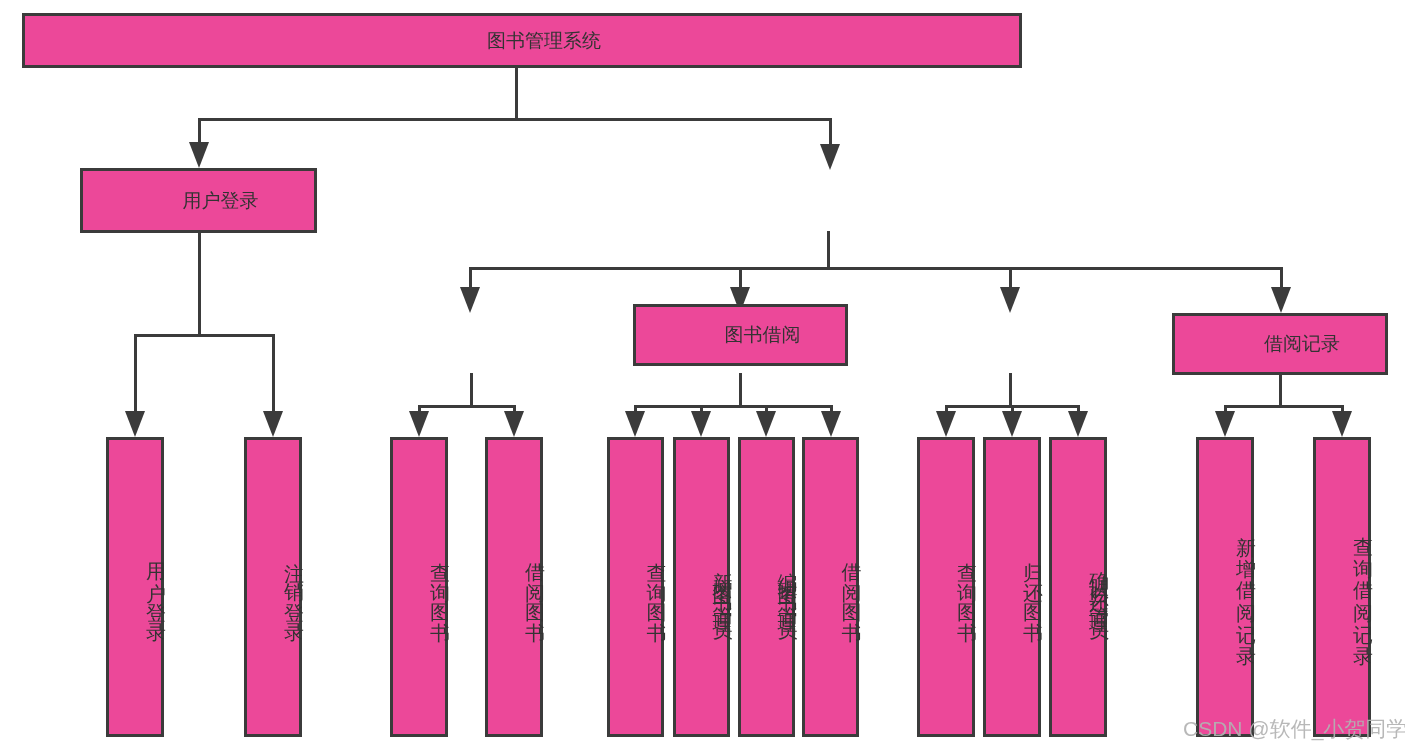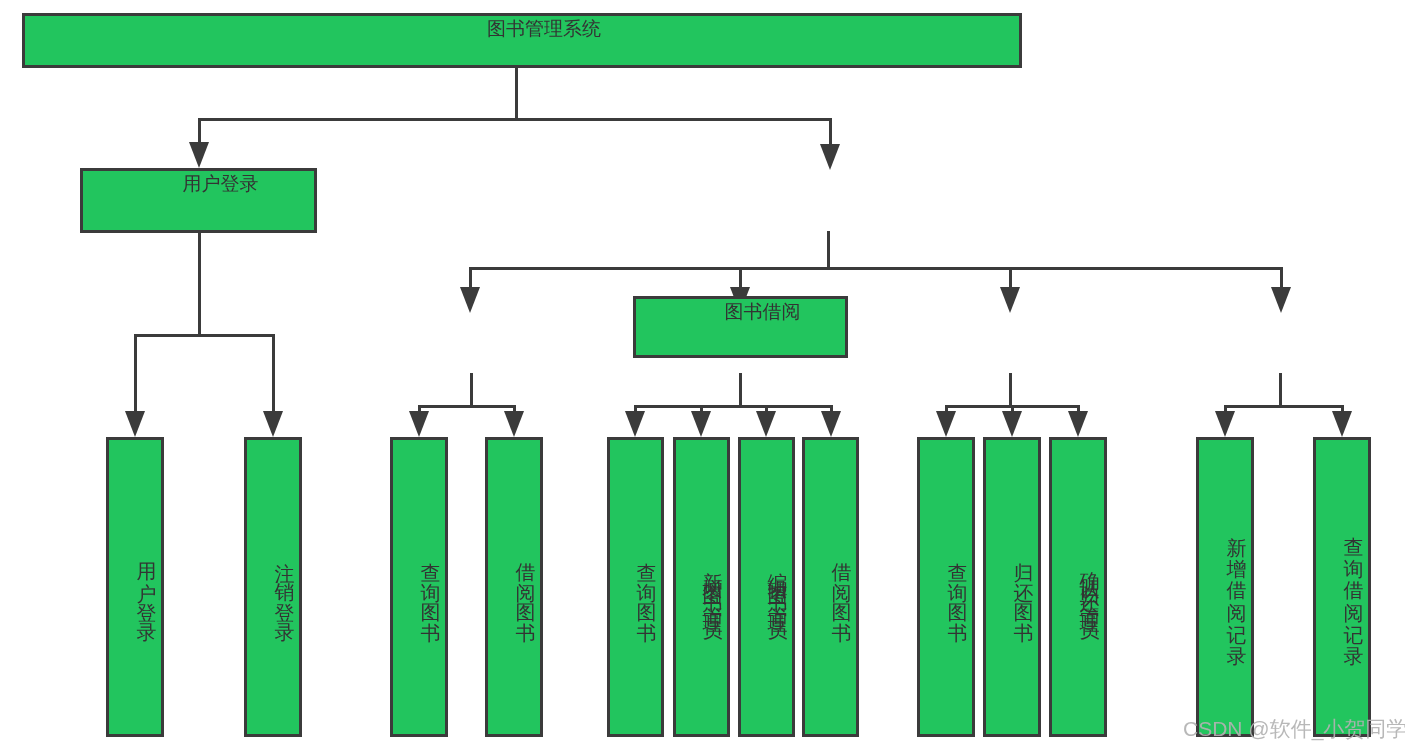--- a/index.html
+++ b/index.html
@@ -2,22 +2,22 @@
 <html><head>
 <meta charset="utf-8">
 <title>图书管理系统</title>
 <style>
   html,body { margin:0; padding:0; background:#ffffff; }
   #canvas {
     position:relative; width:1405px; height:747px; background:#ffffff;
     font-family:"Liberation Sans","DejaVu Sans",sans-serif; overflow:hidden;
   }
   .node {
-    position:absolute; background:#22c55e; border:3px solid #3b3b3b;
-    box-sizing:border-box; display:flex; justify-content:center;
+    position:absolute; background:#ec4899; border:3px solid #3b3b3b;
+    box-sizing:border-box; display:flex; align-items:center; justify-content:center;
     color:#333333; font-size:19px; z-index:2;padding-left:44px;
   }
   .vnode { writing-mode:vertical-rl; text-orientation:mixed; font-size:20px; }
   .ls4  { letter-spacing:20px; text-indent:0; }
   .ls6  { letter-spacing:22px; }
   .ls10 { letter-spacing:7px; }
   .hline { position:absolute; height:3px; background:#3b3b3b; z-index:1; }
   .vline { position:absolute; width:3px;  background:#3b3b3b; z-index:1; }
   .arrow {
     position:absolute; width:0; height:0; z-index:1;
@@ -60,22 +60,25 @@
   <div class="hline" style="left:469px; top:267px; width:814px"></div>
   <div class="vline" style="left:469px;  top:267px; height:22px"></div>
   <div class="arrow" style="left:460px;  top:287px"></div>
   <div class="vline" style="left:739px;  top:267px; height:22px"></div>
   <div class="arrow" style="left:730px;  top:287px"></div>
   <div class="vline" style="left:1009px; top:267px; height:22px"></div>
   <div class="arrow" style="left:1000px; top:287px"></div>
   <div class="vline" style="left:1280px; top:267px; height:22px"></div>
   <div class="arrow" style="left:1271px; top:287px"></div>
 
-  <div class="node" style="left:633px; top:296px; width:215px; height:62px">
+  <div class="node" style="left:633px; top:304px; width:215px; height:62px">
     <span>图书借阅</span>
+  </div>
+  <div class="node" style="left:1172px; top:313px; width:216px; height:62px">
+    <span>借阅记录</span>
   </div>
 
   <div class="vline" style="left:470px; top:373px; height:34px"></div>
   <div class="hline" style="left:418px; top:405px; width:98px"></div>
   <div class="vline" style="left:418px; top:405px; height:8px"></div>
   <div class="arrow" style="left:409px; top:411px"></div>
   <div class="vline" style="left:513px; top:405px; height:8px"></div>
   <div class="arrow" style="left:504px; top:411px"></div>
 
   <div class="vline" style="left:739px; top:373px; height:34px"></div>

